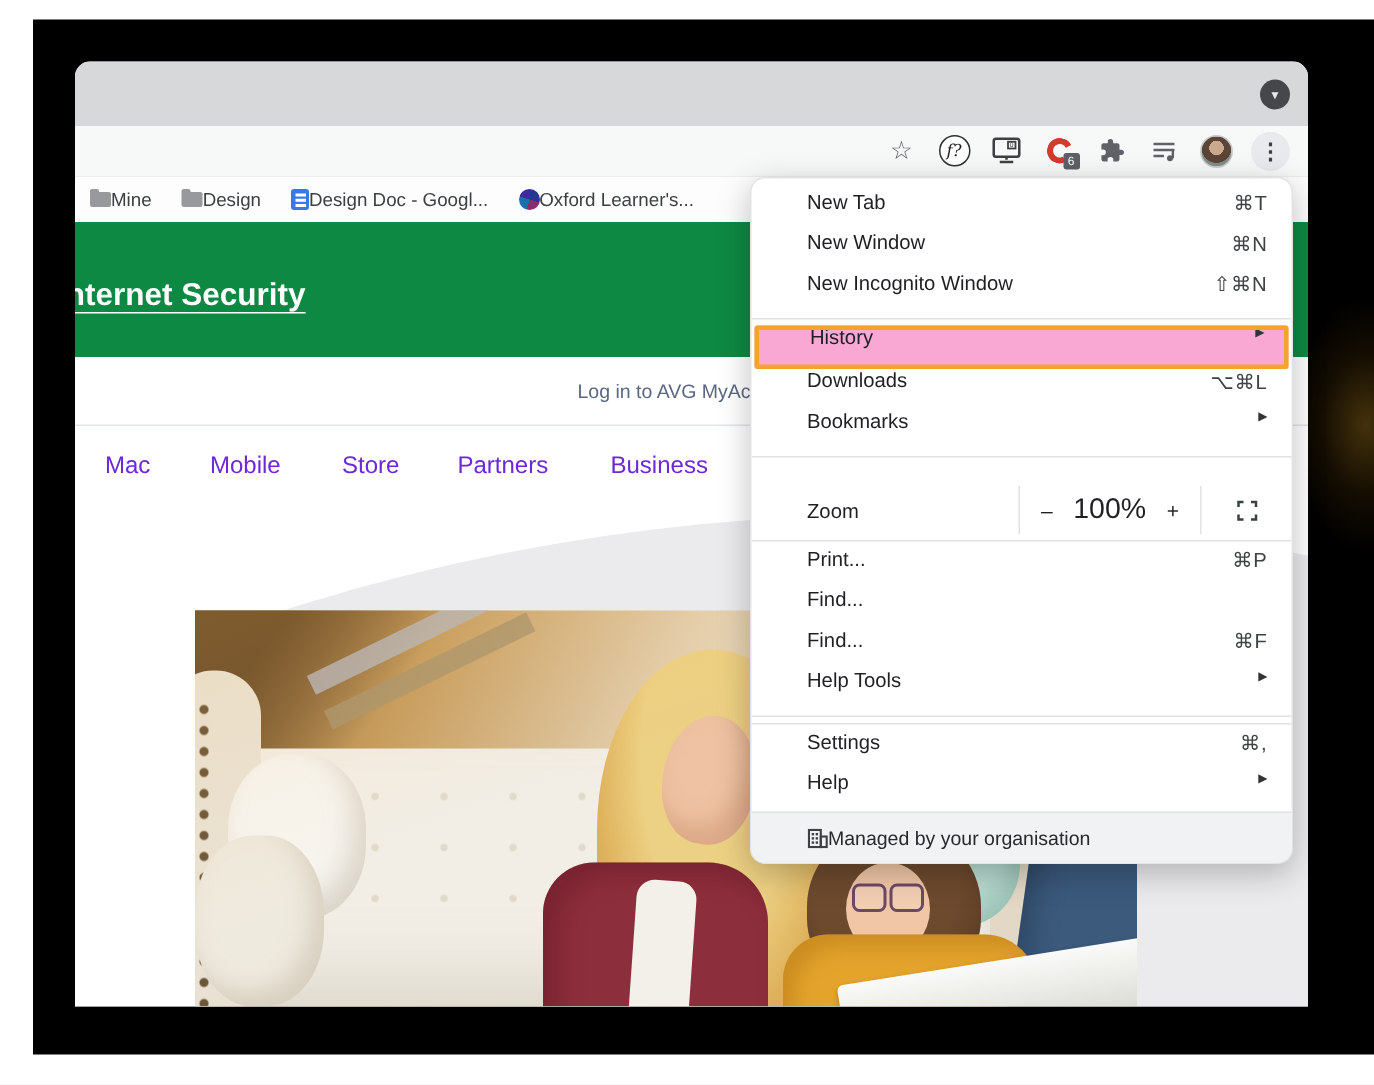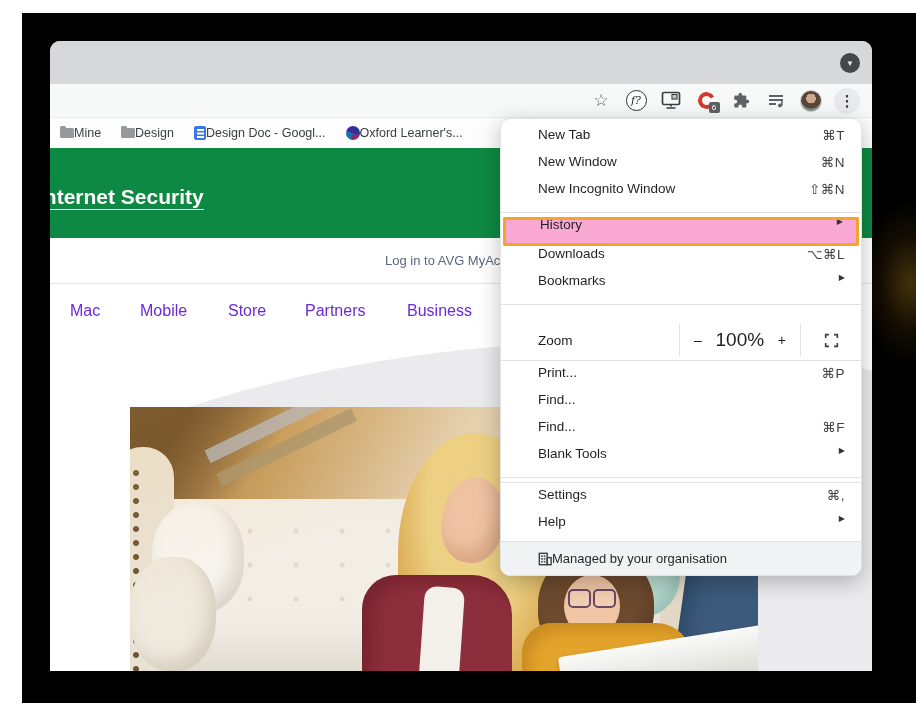--- a/index.html
+++ b/index.html
@@ -301,21 +301,21 @@
       <span class="sc">⌘P</span>
     </div>
     <div class="mi">
       <span>Find...</span>
     </div>
     <div class="mi">
       <span>Find...</span>
       <span class="sc">⌘F</span>
     </div>
     <div class="mi">
-      <span>Blank Tools</span>
+      <span>Help Tools</span>
       <span class="arrow">▶</span>
     </div>
     <div class="msep"></div>
     <div class="msep"></div>
     <div class="mi">
       <span>Settings</span>
       <span class="sc">⌘,</span>
     </div>
     <div class="mi">
       <span>Help</span>

